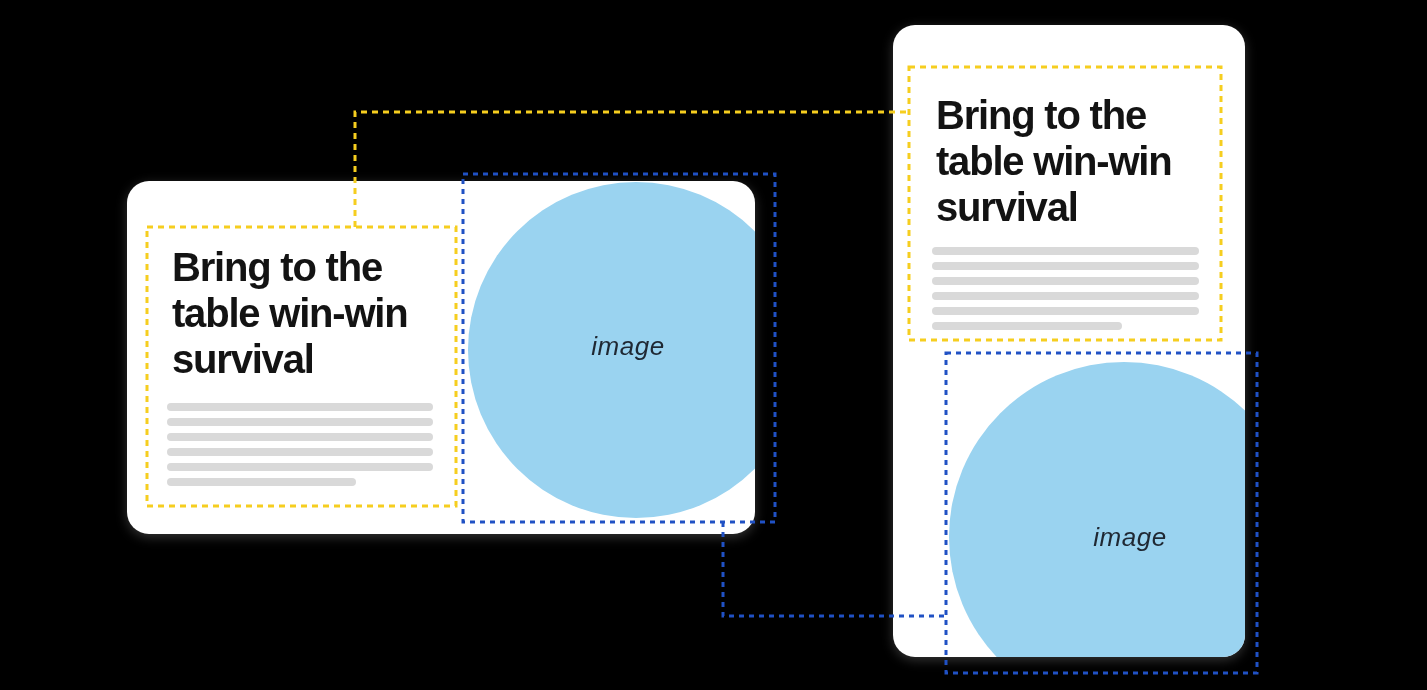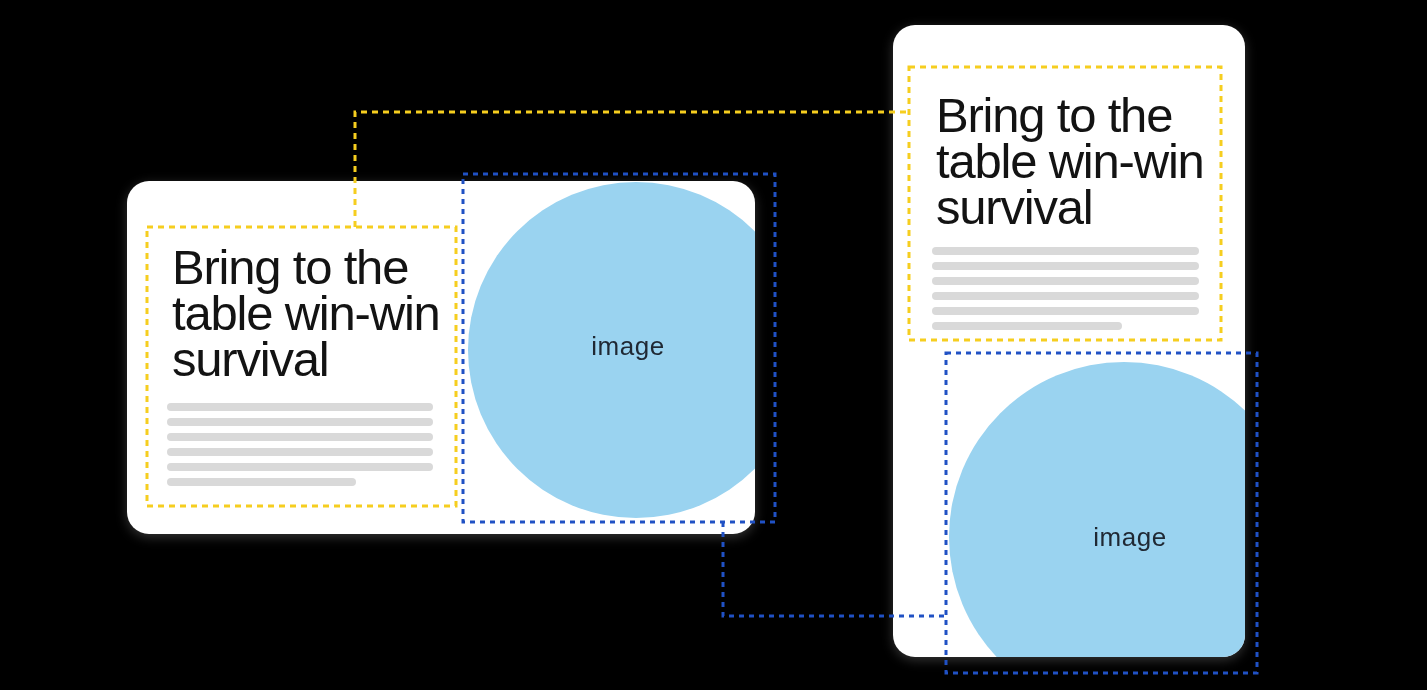--- a/index.html
+++ b/index.html
@@ -19,41 +19,41 @@
     position:relative;width:1427px;height:690px;overflow:hidden;
     background:var(--background);
   }
   .card{
     position:absolute;background:var(--card);border-radius:22px;overflow:hidden;
     box-shadow:0 3px 12px rgba(190,190,190,.28);
   }
   .card.desktop{left:127px;top:181px;width:628px;height:353px;}
   .card.mobile{left:893px;top:25px;width:352px;height:632px;}
   .heading{
-    position:absolute;color:var(--heading);font-weight:400;
-    font-size:49px;line-height:46px;letter-spacing:-1.2px;white-space:nowrap;
+    position:absolute;color:var(--heading);font-weight:700;
+    font-size:40px;line-height:46px;letter-spacing:-1.2px;white-space:nowrap;
   }
   .card.desktop .heading{left:45px;top:63px;}
   .card.mobile .heading{left:43px;top:67px;}
   .bars{position:absolute;}
   .card.desktop .bars{left:40px;top:222px;width:266px;}
   .card.mobile .bars{left:39px;top:222px;width:267px;}
   .bar{
     height:8px;border-radius:4px;background:var(--placeholder-gray);
     margin-bottom:7px;width:100%;
   }
   .bar-short{width:71%;}
   .circle{
     position:absolute;border-radius:50%;background:var(--image-fill);
   }
   .card.desktop .circle{left:341px;top:1px;width:336px;height:336px;}
   .card.mobile .circle{left:56px;top:337px;width:350px;height:350px;}
   .image-label{
     position:absolute;transform:translate(-50%,-50%);
-    font-size:26px;letter-spacing:.5px;color:var(--image-text);
+    font-style:italic;font-size:26px;letter-spacing:.5px;color:var(--image-text);
   }
   .card.desktop .image-label{left:501px;top:165px;}
   .card.mobile .image-label{left:237px;top:512px;}
   svg.overlay{
     position:absolute;left:0;top:0;width:1427px;height:690px;
     pointer-events:none;z-index:10;
   }
   .dash-yellow{fill:none;stroke:var(--accent-yellow);stroke-width:3;stroke-dasharray:6 5;}
   .dash-blue{fill:none;stroke:var(--accent-blue);stroke-width:3;stroke-dasharray:5 5;}
 </style>

